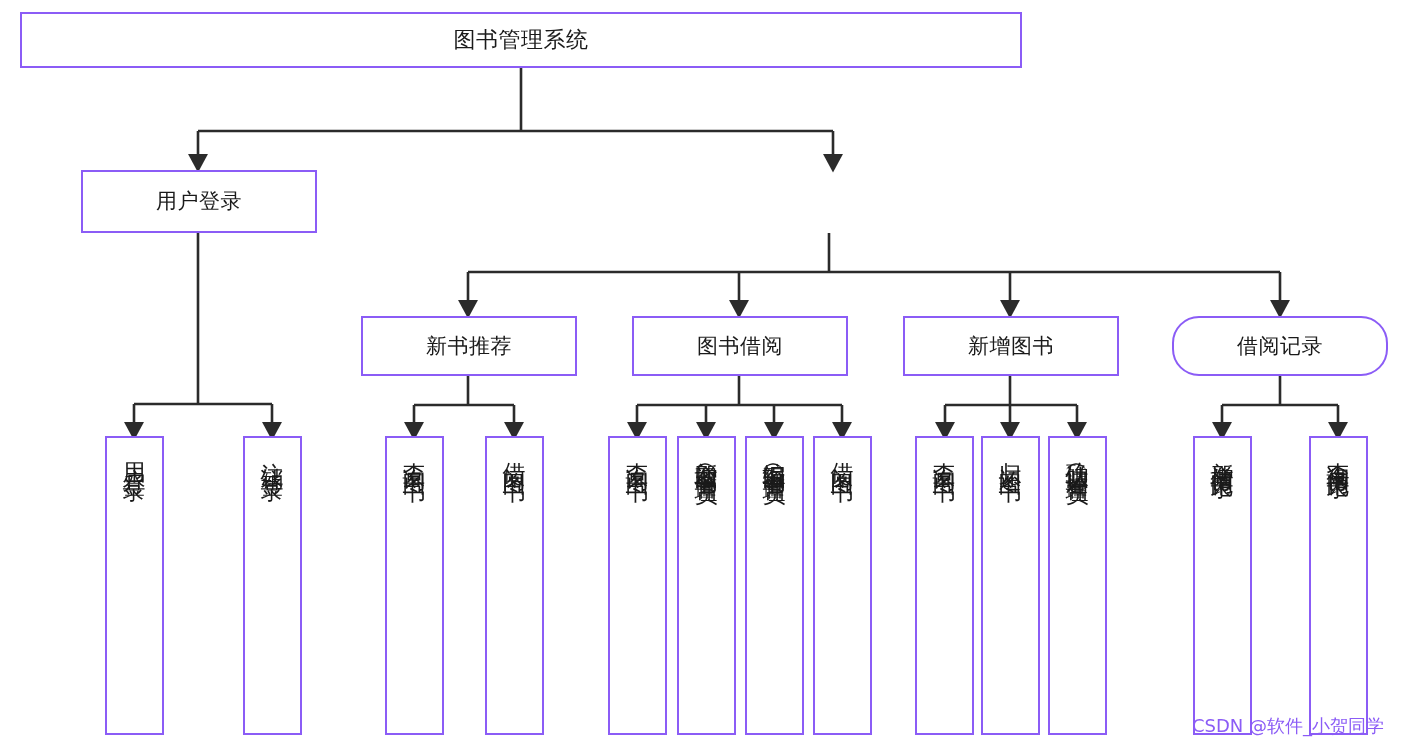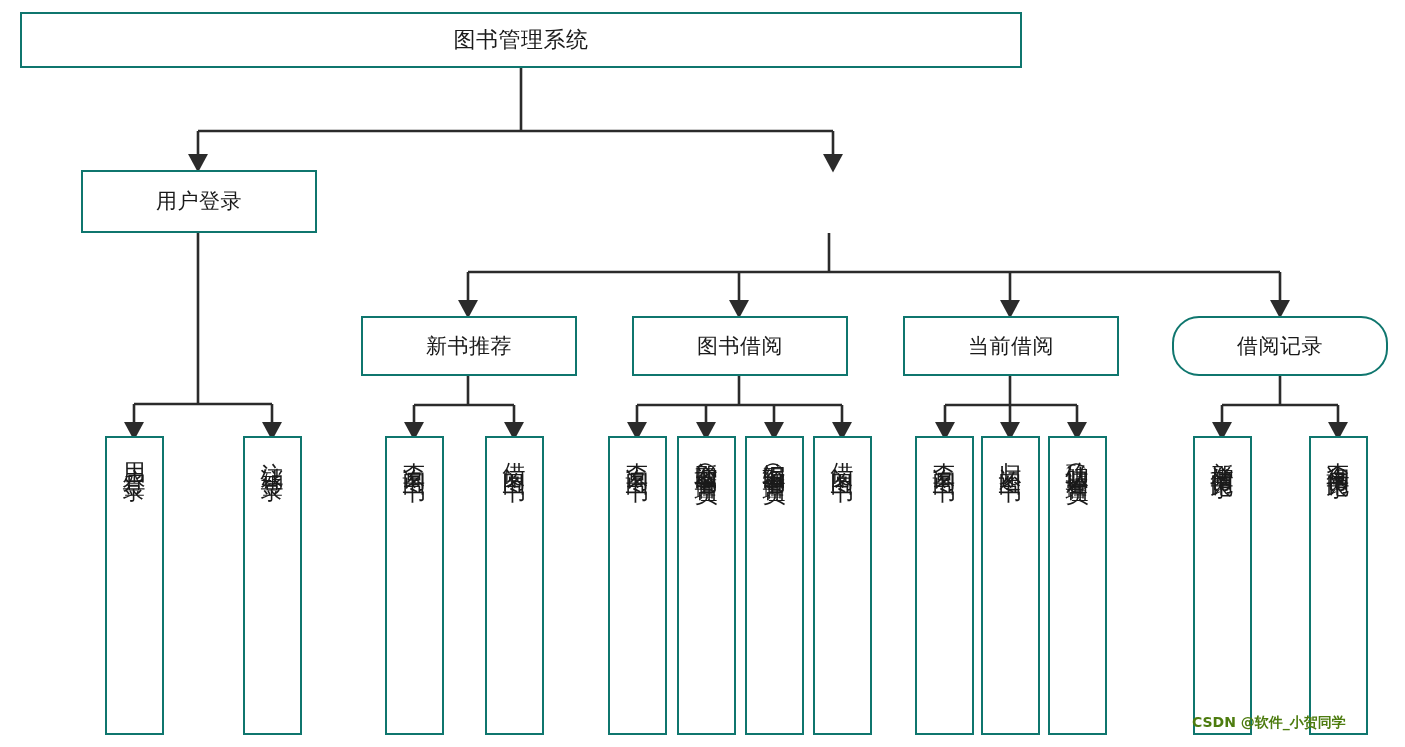--- a/index.html
+++ b/index.html
@@ -21,21 +21,21 @@
     position: absolute;
     left: 0;
     top: 0;
     width: 1405px;
     height: 747px;
     pointer-events: none;
   }
   .node {
     position: absolute;
     box-sizing: border-box;
-    border: 2px solid #0f766e;
+    border: 2px solid #8b5cf6;
     background: #ffffff;
     display: flex;
     align-items: center;
     justify-content: center;
     color: #1a1a1a;
     z-index: 2;
   }
   .node-label {
     display: block;
     text-align: center;
@@ -64,26 +64,25 @@
     letter-spacing: 3px;
     white-space: nowrap;
   }
   .node.vert.short .node-label {
     letter-spacing: 6px;
   }
   #watermark {
     position: absolute;
     left: 1192px;
     top: 714px;
-    font-size: 14px;
-    color: #4d7c0f;
+    font-size: 18px;
+    color: #8b5cf6;
     white-space: nowrap;
     z-index: 3;
     font-family: "DejaVu Sans", "Liberation Sans", sans-serif;
-    font-weight: bold;
   }
 </style>
 </head>
 <body>
 
 <div id="diagram-root">
 
   <svg id="edge-layer" viewBox="0 0 1405 747" xmlns="http://www.w3.org/2000/svg">
     <defs>
       <marker id="arrowhead" markerWidth="9" markerHeight="9" refX="3.2" refY="4.5" orient="auto" markerUnits="strokeWidth">
@@ -142,21 +141,21 @@
     <span class="node-label">用户登录</span>
   </div>
 
   <div class="node horiz" style="left:361px; top:316px; width:216px; height:60px;">
     <span class="node-label">新书推荐</span>
   </div>
   <div class="node horiz" style="left:632px; top:316px; width:216px; height:60px;">
     <span class="node-label">图书借阅</span>
   </div>
   <div class="node horiz" style="left:903px; top:316px; width:216px; height:60px;">
-    <span class="node-label">当前借阅</span>
+    <span class="node-label">新增图书</span>
   </div>
   <div class="node horiz" style="left:1172px; top:316px; width:216px; height:60px;border-radius:27px;">
     <span class="node-label">借阅记录</span>
   </div>
 
   <div class="node vert short" style="left:105px; top:436px; width:59px; height:299px;">
     <span class="node-label">用户登录</span>
   </div>
   <div class="node vert short" style="left:243px; top:436px; width:59px; height:299px;">
     <span class="node-label">注销登录</span>

